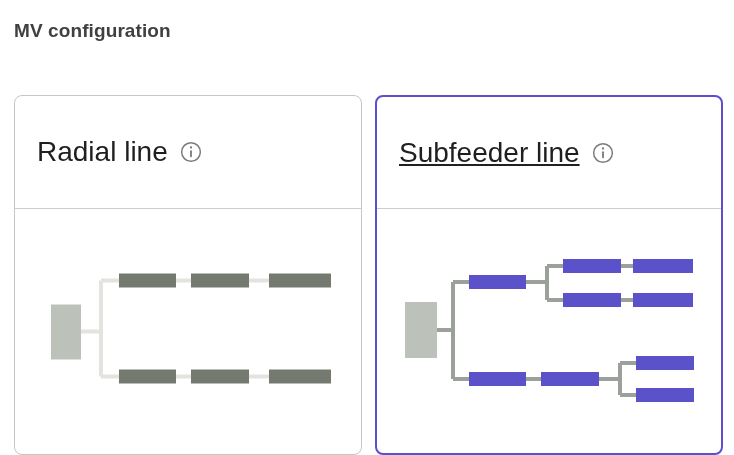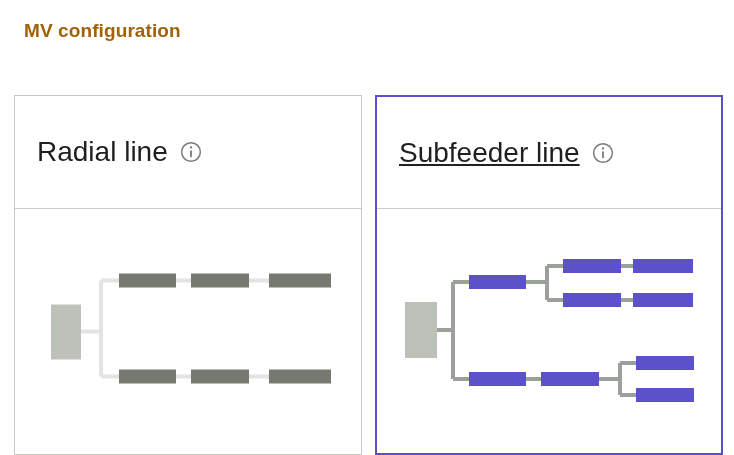--- a/index.html
+++ b/index.html
@@ -11,43 +11,43 @@
     width: 734px;
     height: 455px;
     font-family: "Liberation Sans", sans-serif;
     color: #202124;
     overflow: hidden;
     position: relative;
   }
 
   .page-title {
     position: absolute;
-    left: 24px;
+    left: 14px;
     top: 20px;
     font-size: 19px;
     font-weight: bold;
     letter-spacing: .1px;
-    color: #a16207;
+    color: #404040;
   }
 
   .cards {
     position: absolute;
     left: 14px;
     top: 95px;
     display: flex;
     gap: 13px;
   }
 
   .card {
     width: 348px;
     height: 360px;
     box-sizing: border-box;
     background: #ffffff;
     border: 1px solid #c3c9c1;
-    border-radius: 0;
+    border-radius: 8px;
     display: flex;
     flex-direction: column;
     overflow: hidden;
   }
   .card.selected {
     border: 2px solid #5b4fcf;
   }
 
   .card-header {
     height: 113px;

